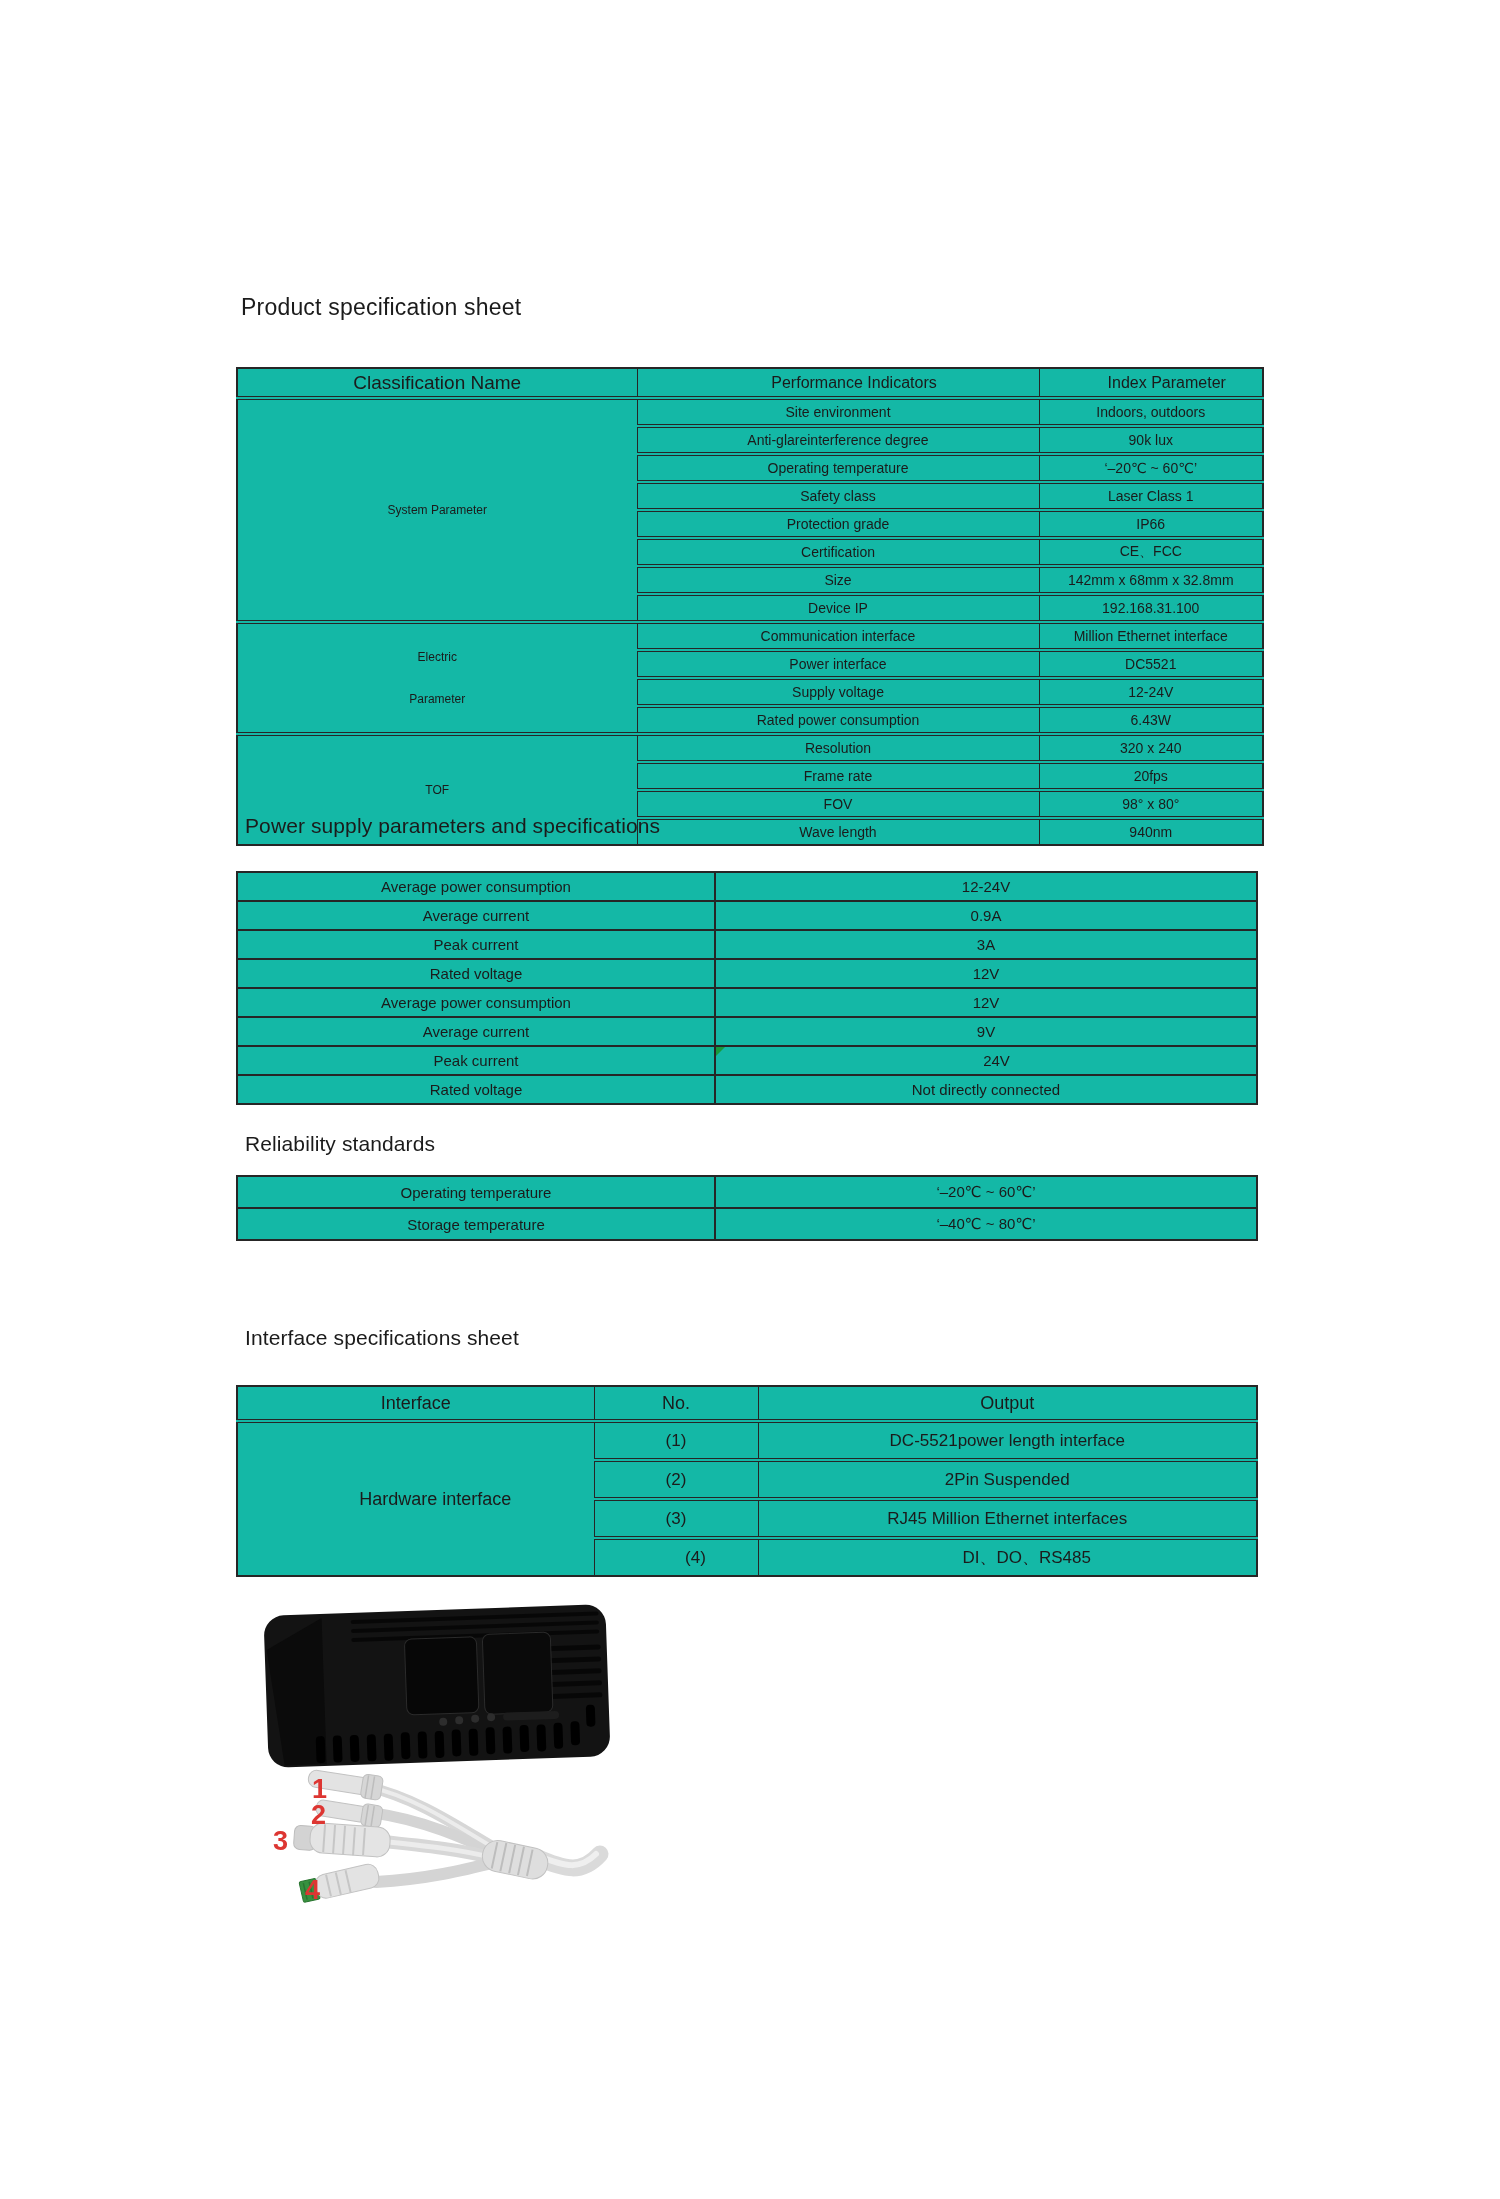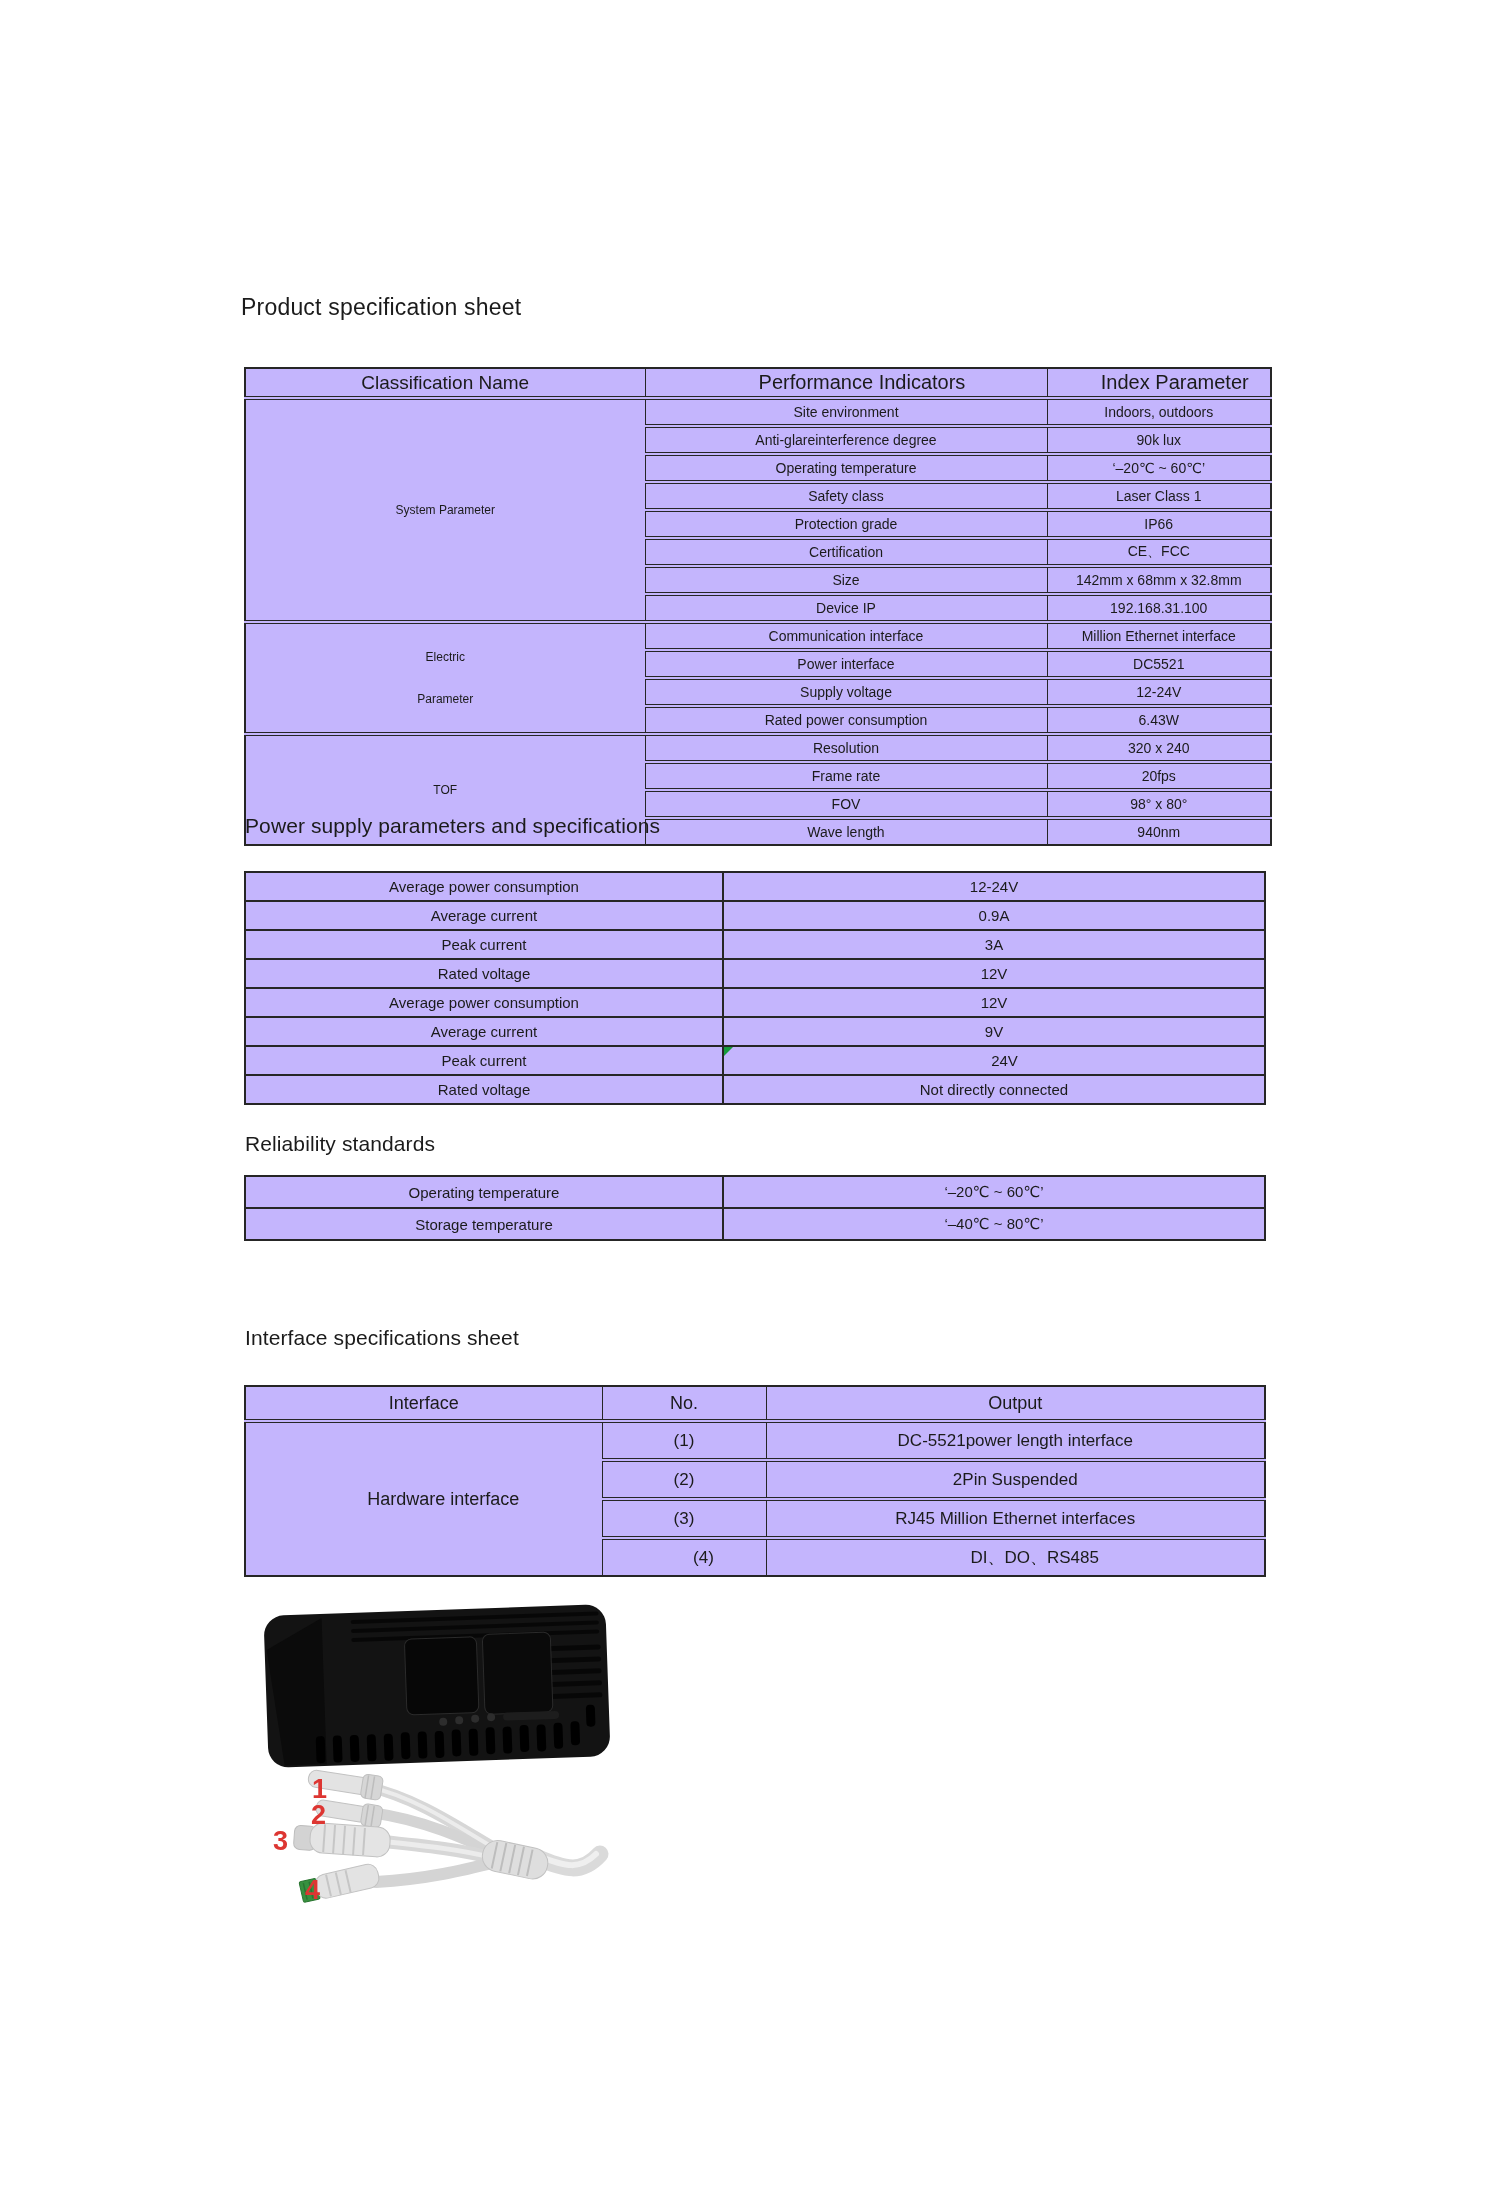--- a/index.html
+++ b/index.html
@@ -8,29 +8,29 @@
     font-family:"Liberation Sans","DejaVu Sans",sans-serif;color:#1b1b1b;
     overflow:hidden;
   }
   .abs{position:absolute;}
   .doc-title{left:241px;top:294px;font-size:23px;font-weight:400;margin:0;letter-spacing:.2px;}
   .section-heading{font-size:21px;font-weight:400;margin:8px;letter-spacing:.1px;}
   .h-power{left:237px;top:806px;}
   .h-rel{left:237px;top:1124px;}
   .h-int{left:237px;top:1318px;}
 
-  table{border-collapse:collapse;table-layout:fixed;background:#c4b5fd;margin-left:8px;}
+  table{border-collapse:collapse;table-layout:fixed;background:#14b8a6;}
   th,td{padding:0;text-align:center;vertical-align:middle;overflow:hidden;}
 
   
   .t1{left:236px;top:367px;width:1026px;border:2px solid #262626;}
   .t1 th,.t1 td{border-left:1px solid #262626;border-right:1px solid #262626;}
   .t1 th{height:27px;font-weight:400;border-bottom:4px double #262626;}
   .t1 th.c1{font-size:19px;}
-  .t1 th.c2,.t1 th.c3{font-size:20px;padding-left:32px;}
+  .t1 th.c2,.t1 th.c3{font-size:16px;padding-left:32px;}
   .t1 td{height:24px;font-size:14px;border-bottom:4px double #262626;}
   .t1 td.grp{font-size:12px;line-height:42px;white-space:pre-line;border-bottom:4px double #262626;}
   .t1 tr.last td,.t1 td.grp-last{border-bottom:2px solid #262626;}
 
   
   .t2,.t3{width:1020px;border:2px solid #262626;}
   .t2{left:236px;top:871px;}
   .t3{left:236px;top:1175px;}
   .t2 td,.t3 td{border:2px solid #262626;font-size:15px;}
   .t2 td{height:27px;}

